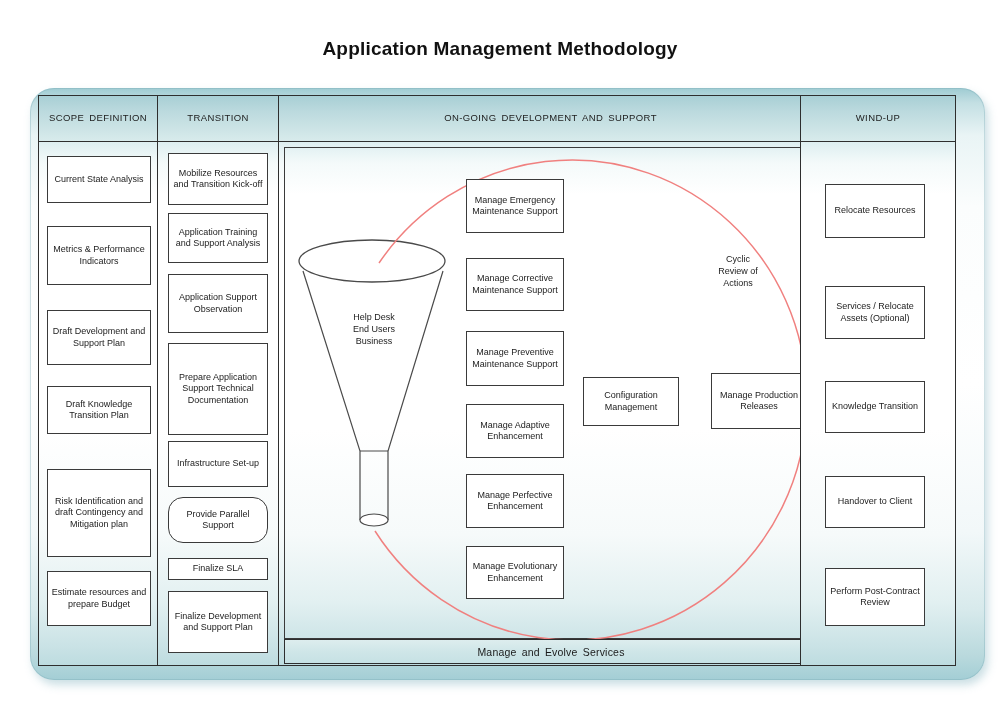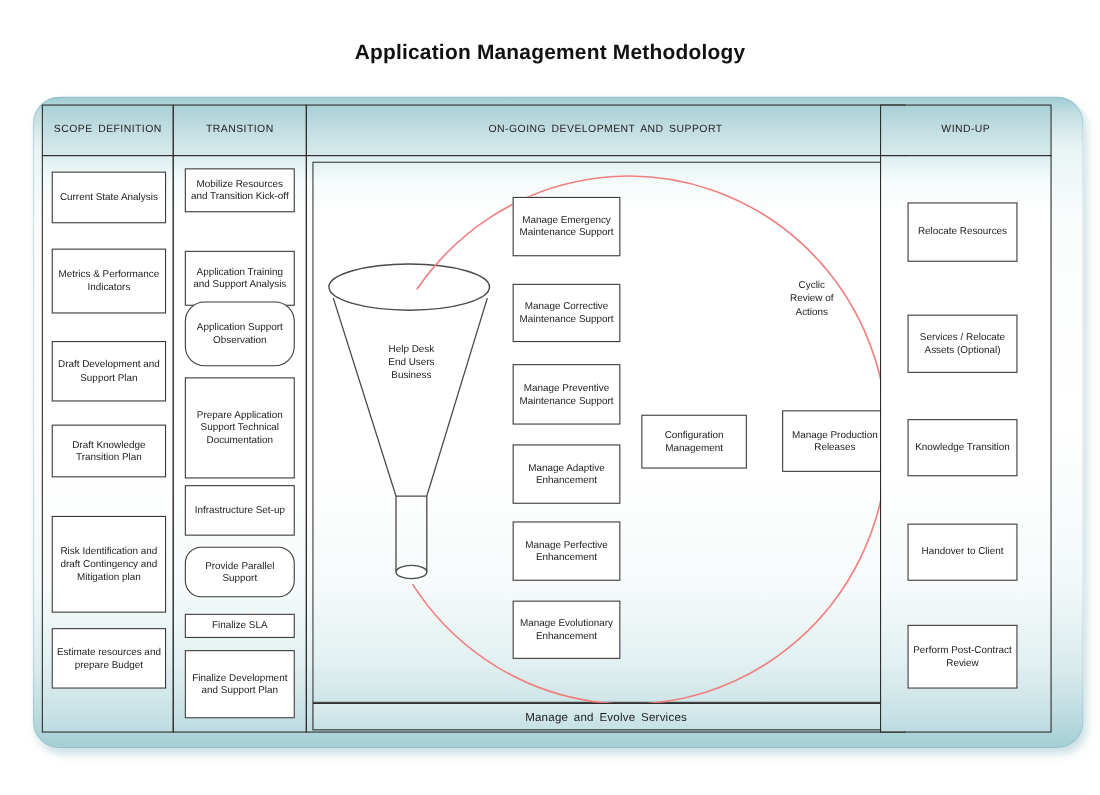--- a/index.html
+++ b/index.html
@@ -51,23 +51,23 @@
   <div class="bcell c1">
     <div class="pbox" style="left:8px;top:14px;width:104px;height:47px;">Current State Analysis</div>
     <div class="pbox" style="left:8px;top:84px;width:104px;height:59px;">Metrics &amp; Performance Indicators</div>
     <div class="pbox" style="left:8px;top:168px;width:104px;height:55px;">Draft Development and Support Plan</div>
     <div class="pbox" style="left:8px;top:244px;width:104px;height:48px;">Draft Knowledge Transition Plan</div>
     <div class="pbox" style="left:8px;top:327px;width:104px;height:88px;">Risk Identification and draft Contingency and Mitigation plan</div>
     <div class="pbox" style="left:8px;top:429px;width:104px;height:55px;">Estimate resources and prepare Budget</div>
   </div>
 
   <div class="bcell c2">
-    <div class="pbox" style="left:10px;top:11px;width:100px;height:40px;">Mobilize Resources and Transition Kick-off</div>
-    <div class="pbox" style="left:10px;top:86px;width:100px;height:50px;">Application Training and Support Analysis</div>
-    <div class="pbox" style="left:10px;top:132px;width:100px;height:59px;border-radius:18px;">Application Support Observation</div>
+    <div class="pbox" style="left:10px;top:11px;width:100px;height:52px;">Mobilize Resources and Transition Kick-off</div>
+    <div class="pbox" style="left:10px;top:71px;width:100px;height:50px;">Application Training and Support Analysis</div>
+    <div class="pbox" style="left:10px;top:132px;width:100px;height:59px;">Application Support Observation</div>
     <div class="pbox" style="left:10px;top:201px;width:100px;height:92px;">Prepare Application Support Technical Documentation</div>
     <div class="pbox" style="left:10px;top:299px;width:100px;height:46px;">Infrastructure Set-up</div>
     <div class="pbox" style="left:10px;top:355px;width:100px;height:46px;border-radius:15px;">Provide Parallel Support</div>
     <div class="pbox" style="left:10px;top:416px;width:100px;height:22px;">Finalize SLA</div>
     <div class="pbox" style="left:10px;top:449px;width:100px;height:62px;">Finalize Development and Support Plan</div>
   </div>
 
   <div class="bcell c3">
     <div class="innerbox"></div>
 

